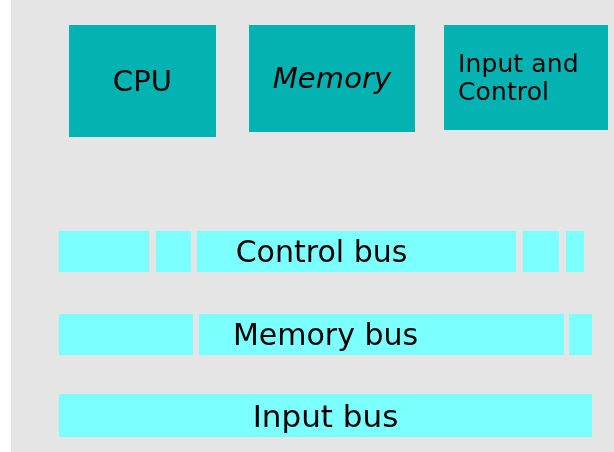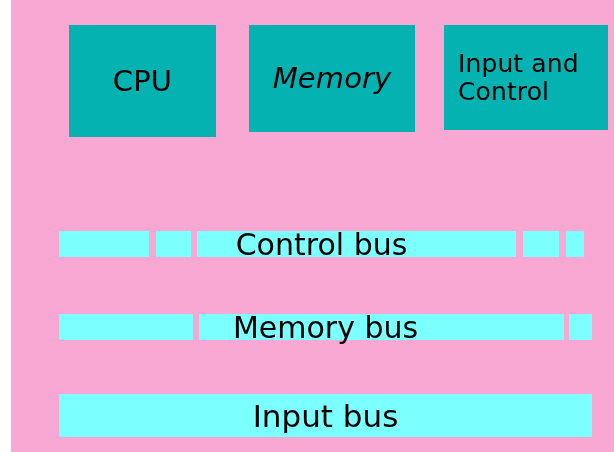--- a/index.html
+++ b/index.html
@@ -15,21 +15,21 @@
     background: #ffffff;
     font-family: "DejaVu Sans", sans-serif;
   }
   
   .canvas {
     position: absolute;
     left: 11px;
     top: 0;
     width: 603px;
     height: 452px;
-    background: #f9a8d4;
+    background: #e5e5e5;
   }
   
   .component-box {
     position: absolute;
     background: #04b2b2;
     display: flex;
     align-items: center;
     box-sizing: border-box;
   }
   .component-box.center { justify-content: center; }
@@ -43,21 +43,21 @@
   }
   .component-label.small { font-size: 25px; }
 
   #box-cpu    { left: 58px;  top: 25px; width: 147px; height: 112px; }
   #box-memory { left: 238px; top: 25px; width: 166px; height: 107px; font-style: italic; }
   #box-io     { left: 433px; top: 25px; width: 164px; height: 105px; }
 
   
   .bus-row {
     position: absolute;
-    height: 26px;
+    height: 41px;
   }
   #bus-control { left: 48px; top: 231px; width: 525px; }
   #bus-address { left: 48px; top: 314px; width: 533px; }
   #bus-data    { left: 48px; top: 394px; width: 533px; height: 43px; }
 
   .bus-segment {
     position: absolute;
     top: 0;
     height: 100%;
     background: #7cffff;

